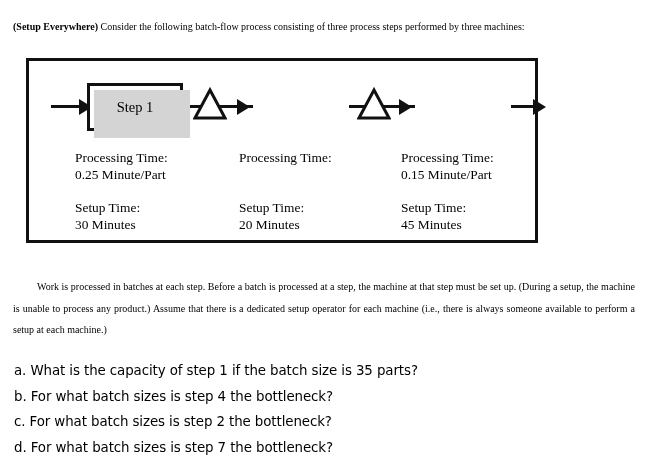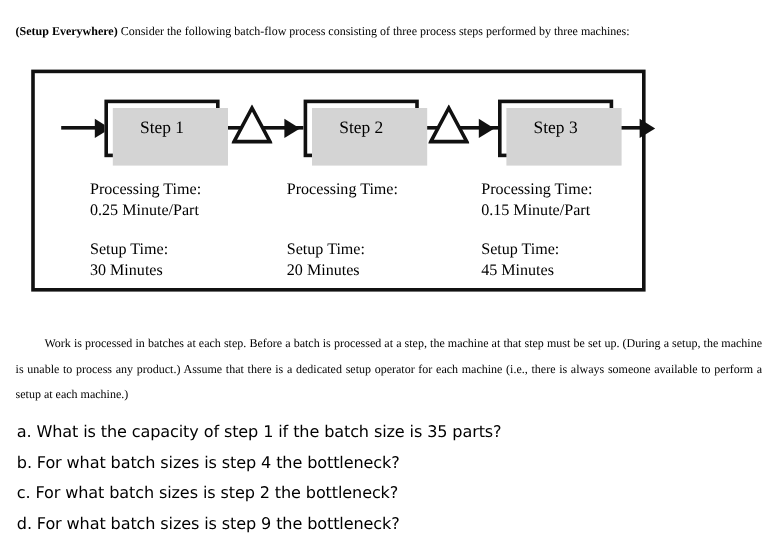--- a/index.html
+++ b/index.html
@@ -156,21 +156,21 @@
     line-height: 21.5px;
     text-align: justify;
     text-justify: inter-word;
     text-indent: 24px;
   }
 
   
   .questions {
     position: absolute;
     left: 14px;
-    top: 348px;
+    top: 358px;
     width: 620px;
     font-family: "DejaVu Sans", "Liberation Sans", sans-serif;
     font-size: 13.4px;
     line-height: 25.5px;
     letter-spacing: -0.1px;
   }
   .question {
     white-space: nowrap;
   }
 </style>
@@ -189,33 +189,27 @@
     <div class="step-box box1">
       <span>Step 1</span>
     </div>
 
     <div class="line lineB"></div>
     <svg class="tri triA" viewBox="0 0 34 34">
       <polygon points="17,3 32,31 2,31" fill="#ffffff" stroke="#111111" stroke-width="3" stroke-linejoin="miter"></polygon>
     </svg>
     <div class="arrow arrowB"></div>
 
-    <div class="step-box box2">
-      <span>Step 2</span>
-    </div>
 
     <div class="line lineC"></div>
     <svg class="tri triB" viewBox="0 0 34 34">
       <polygon points="17,3 32,31 2,31" fill="#ffffff" stroke="#111111" stroke-width="3" stroke-linejoin="miter"></polygon>
     </svg>
     <div class="arrow arrowC"></div>
 
-    <div class="step-box box3">
-      <span>Step 3</span>
-    </div>
 
     <div class="line lineD"></div>
     <div class="arrow arrowD"></div>
   </div>
 
   <div class="labels">
 
     <div class="col col1 row-proc">
       <div>Processing Time:</div>
       <div>0.25 Minute/Part</div>
@@ -242,14 +236,14 @@
     </div>
   </div>
 </div>
 
 <p class="body-par">Work is processed in batches at each step. Before a batch is processed at a step, the machine at that step must be set up. (During a setup, the machine is unable to process any product.) Assume that there is a dedicated setup operator for each machine (i.e., there is always someone available to perform a setup at each machine.)</p>
 
 <div class="questions">
   <div class="question">a. What is the capacity of step 1 if the batch size is 35 parts?</div>
   <div class="question">b. For what batch sizes is step 4 the bottleneck?</div>
   <div class="question">c. For what batch sizes is step 2 the bottleneck?</div>
-  <div class="question">d. For what batch sizes is step 9 the bottleneck?</div>
+  <div class="question">d. For what batch sizes is step 7 the bottleneck?</div>
 </div>
 
 </body></html>

